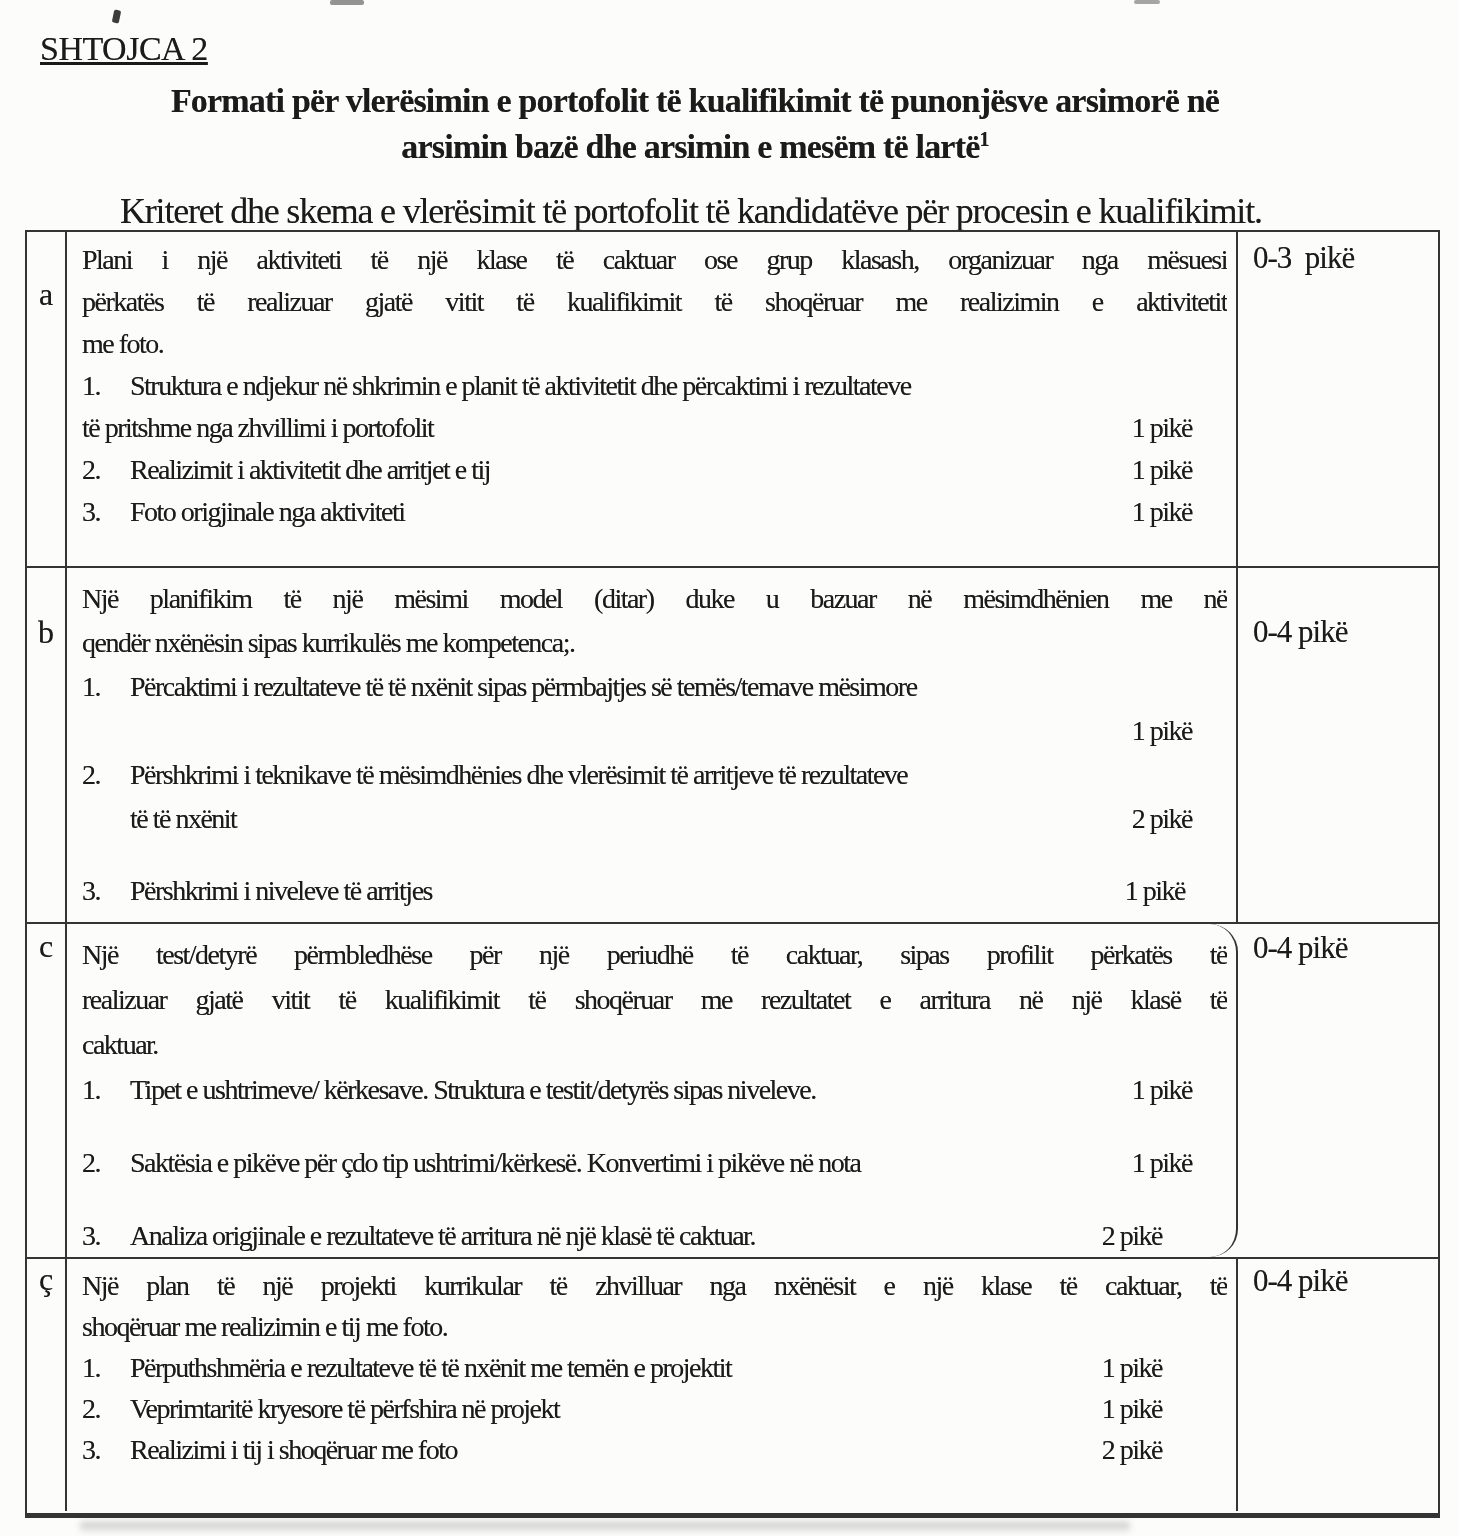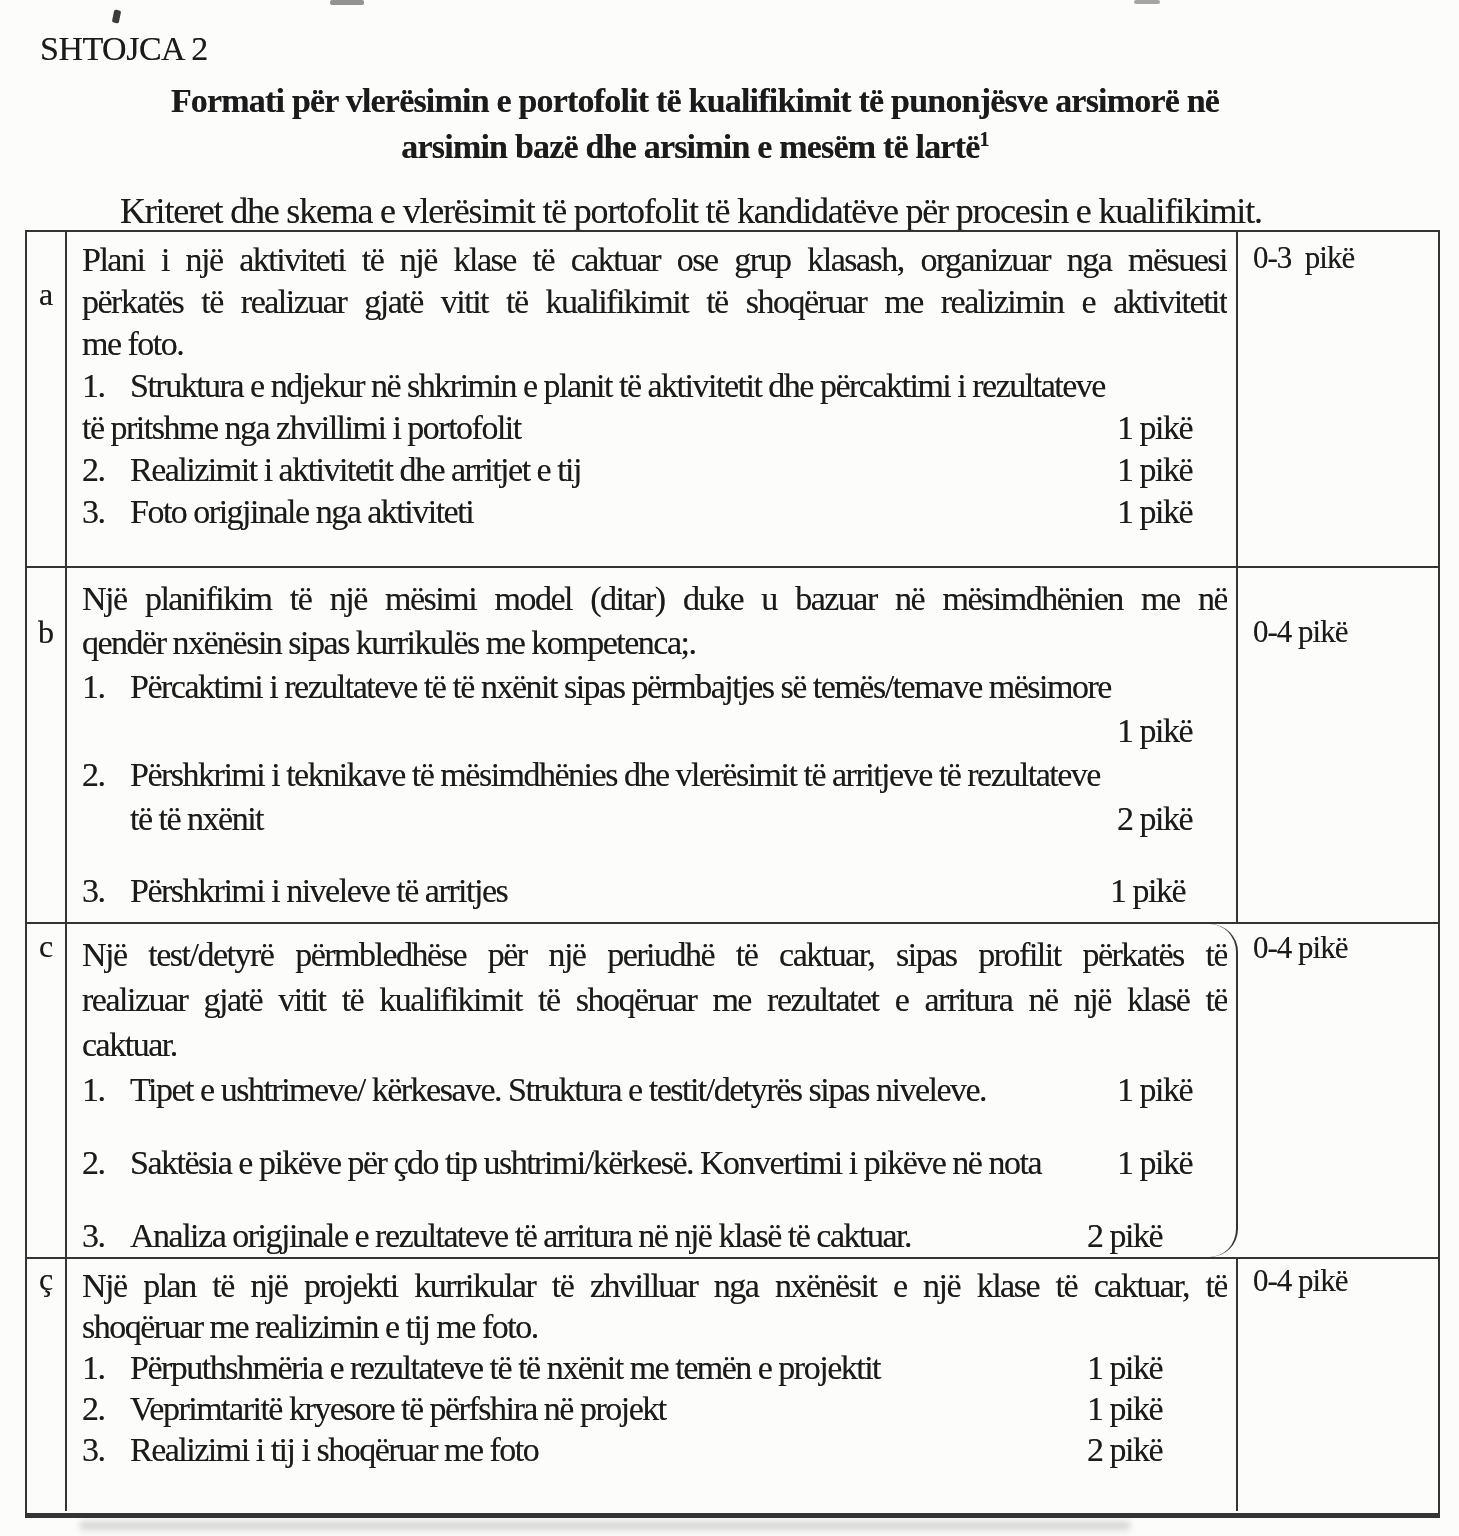--- a/index.html
+++ b/index.html
@@ -9,21 +9,21 @@
     font-family:"Liberation Serif","DejaVu Serif",serif;
     color:#1b1b1b;
     position:relative;
     overflow:hidden;
   }
   .doc-text{ text-shadow:0 0 .6px rgba(20,20,20,.55); }
 
   
   #page-label{
     position:absolute;left:40px;top:30px;
-    font-size:34px;letter-spacing:-.5px;
+    font-size:34px;letter-spacing:-.5px;text-decoration:underline;
   }
   #title-block{
     position:absolute;left:0;top:78px;width:1390px;
     text-align:center;font-weight:bold;
     font-size:34px;line-height:46px;letter-spacing:-.8px;
   }
   #title-block sup{font-size:20px;line-height:0;vertical-align:super;}
   #subtitle{
     position:absolute;left:120px;top:190px;
     font-size:36px;letter-spacing:-1.2px;
@@ -51,21 +51,21 @@
   .trow{display:grid;grid-template-columns:40px 1171px 1fr;box-sizing:border-box;}
   .trow + .trow{border-top:2px solid #343434;}
   .cell{box-sizing:border-box;overflow:hidden;}
   .cell.letter{
     border-right:2px solid #343434;
     text-align:center;font-size:32px;
   }
   .cell.content{
     border-right:2px solid #343434;
     padding:7px 9px 4px 15px;
-    font-size:34px;letter-spacing:-1.5px;
+    font-size:28px;letter-spacing:-1.5px;
   }
   .cell.points{
     padding:8px 0 0 15px;
     font-size:31px;letter-spacing:-1px;white-space:pre;
   }
 
   
   .trow:nth-child(1) .cell.content{--lh:42px;}
   .trow:nth-child(2) .cell.content{--lh:44px;padding-top:9px;}
   .trow:nth-child(3) .cell.content{--lh:45px;padding-top:8px;border-radius:28px;}

